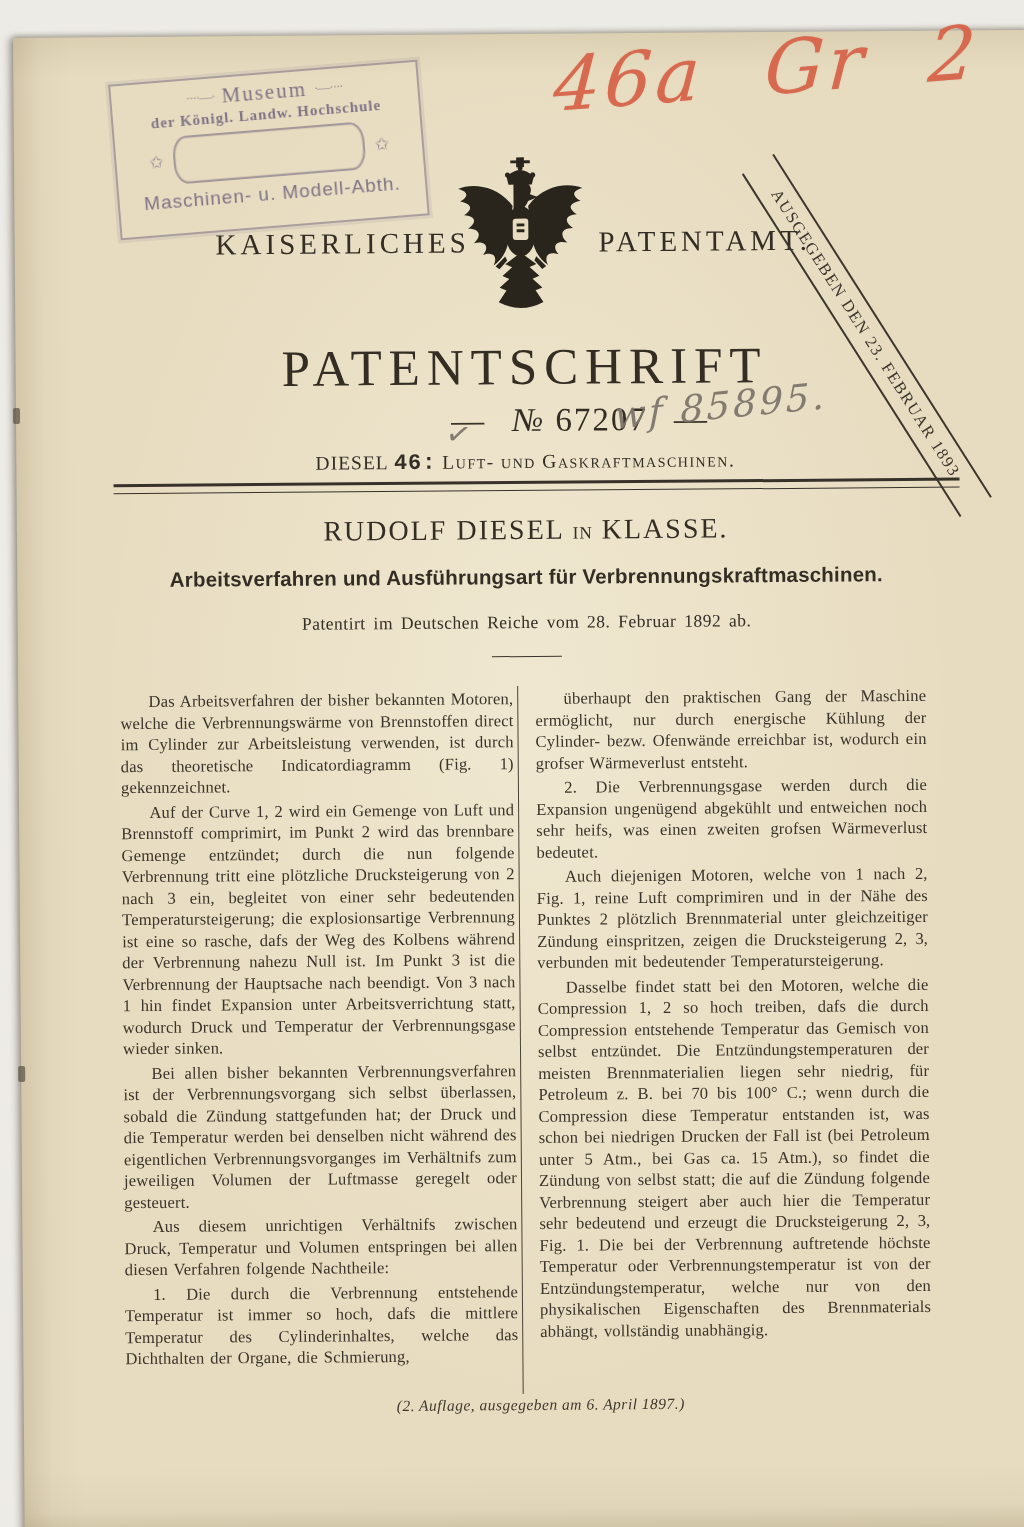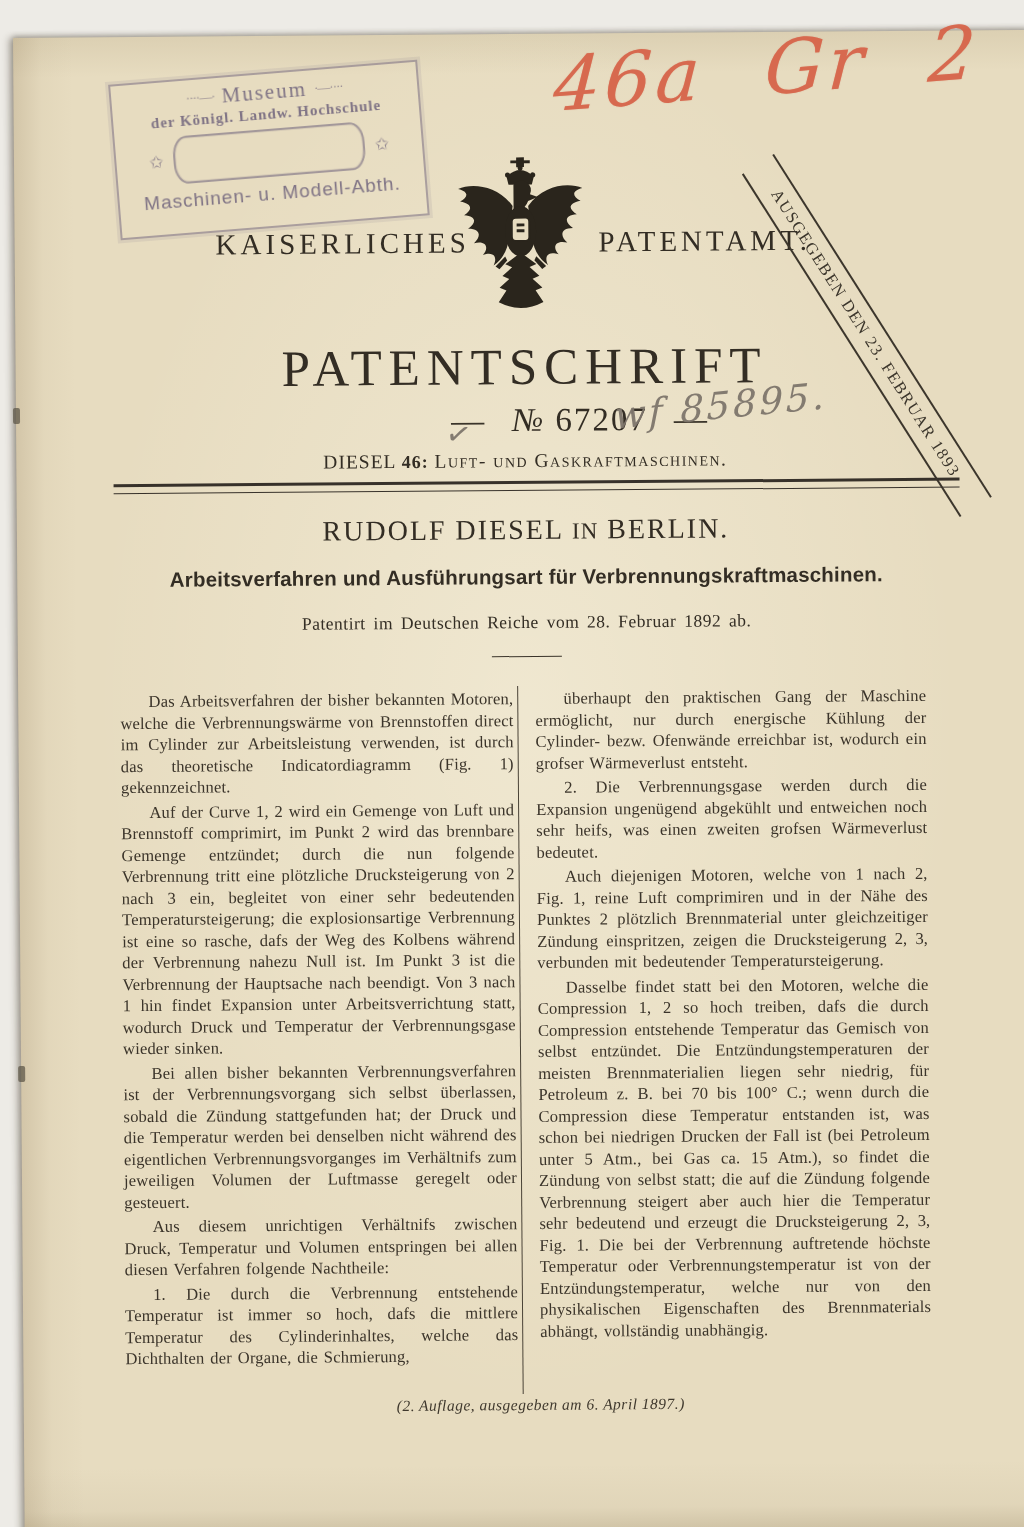--- a/index.html
+++ b/index.html
@@ -79,28 +79,28 @@
   .no-sign{font-style:italic;}
   .pencil{color:rgba(125,117,108,0.95);}
   .pencil-no{
     left:598px;top:352px;font-size:37px;font-style:italic;
     font-family:"DejaVu Serif",serif;letter-spacing:3px;
     transform:rotate(-5deg) skewX(-6deg);white-space:nowrap;
   }
   .pencil-check{left:430px;top:382px;font-size:30px;transform:rotate(12deg);}
 
   .klasse{top:416px;font-size:19.5px;letter-spacing:1px;}
-  .klasse .num{font-weight:bold;font-family:Liberation Serif, serif;font-size:18px;}
+  .klasse .num{font-weight:bold;font-family:Liberation Mono, monospace;font-size:22px;}
   .klasse .subj{font-variant:small-caps;letter-spacing:1.5px;}
 
   .rule-double{left:97px;top:447px;width:846px;height:6px;
     border-top:3.5px solid #37312a;border-bottom:1.3px solid #37312a;}
 
   .inventor{top:480px;font-size:28px;letter-spacing:2px;}
-  .inventor .in-word{font-size:23px;letter-spacing:1px;margin-top:18px;}
+  .inventor .in-word{font-size:17px;letter-spacing:1px;margin-top:18px;}
   .inv-title{top:531px;font-size:20.5px;font-weight:bold;font-family:"Liberation Sans",sans-serif;letter-spacing:0.2px;}
   .patline{top:578px;font-size:17.5px;word-spacing:3px;letter-spacing:0.5px;}
   .rule-short{left:0;right:0;top:622px;margin:auto;width:70px;border-top:1.4px solid #3a342a;}
 
   
   .col{position:absolute;top:654px;font-size:16.6px;line-height:21.5px;
     text-align:justify;color:#3b342a;letter-spacing:0.15px;word-spacing:1.5px;}
   .col p{margin:0 0 3px 0;text-indent:1.7em;}
   .col-left{left:102px;width:393px;}
   .col-right{left:517px;width:391px;}
@@ -179,21 +179,21 @@
     <span>DIESEL</span>
     <span class="num">46:</span>
     <span class="subj">Luft- und Gaskraftmaschinen.</span>
   </div>
 
   <div class="abs rule-double"></div>
 
   <div class="abs ctr inventor ink">
     <span>RUDOLF DIESEL</span>
     <span class="in-word">IN</span>
-    <span>BERLIN.</span>
+    <span>KLASSE.</span>
   </div>
 
   <div class="abs ctr inv-title ink">Arbeitsverfahren und Ausführungsart für Verbrennungskraftmaschinen.</div>
   <div class="abs ctr patline ink">Patentirt im Deutschen Reiche vom 28. Februar 1892 ab.</div>
   <div class="abs rule-short"></div>
 
   <div class="abs col-divider"></div>
   <div class="col col-left">
       <p>Das Arbeitsverfahren der bisher bekannten Motoren, welche die Verbrennungswärme von Brennstoffen direct im Cylinder zur Arbeitsleistung verwenden, ist durch das theoretische Indicatordiagramm (Fig. 1) gekennzeichnet.</p>
       <p>Auf der Curve 1, 2 wird ein Gemenge von Luft und Brennstoff comprimirt, im Punkt 2 wird das brennbare Gemenge entzündet; durch die nun folgende Verbrennung tritt eine plötzliche Drucksteigerung von 2 nach 3 ein, begleitet von einer sehr bedeutenden Temperatursteigerung; die explosionsartige Verbrennung ist eine so rasche, dafs der Weg des Kolbens während der Verbrennung nahezu Null ist. Im Punkt 3 ist die Verbrennung der Hauptsache nach beendigt. Von 3 nach 1 hin findet Expansion unter Arbeitsverrichtung statt, wodurch Druck und Temperatur der Verbrennungsgase wieder sinken.</p>

